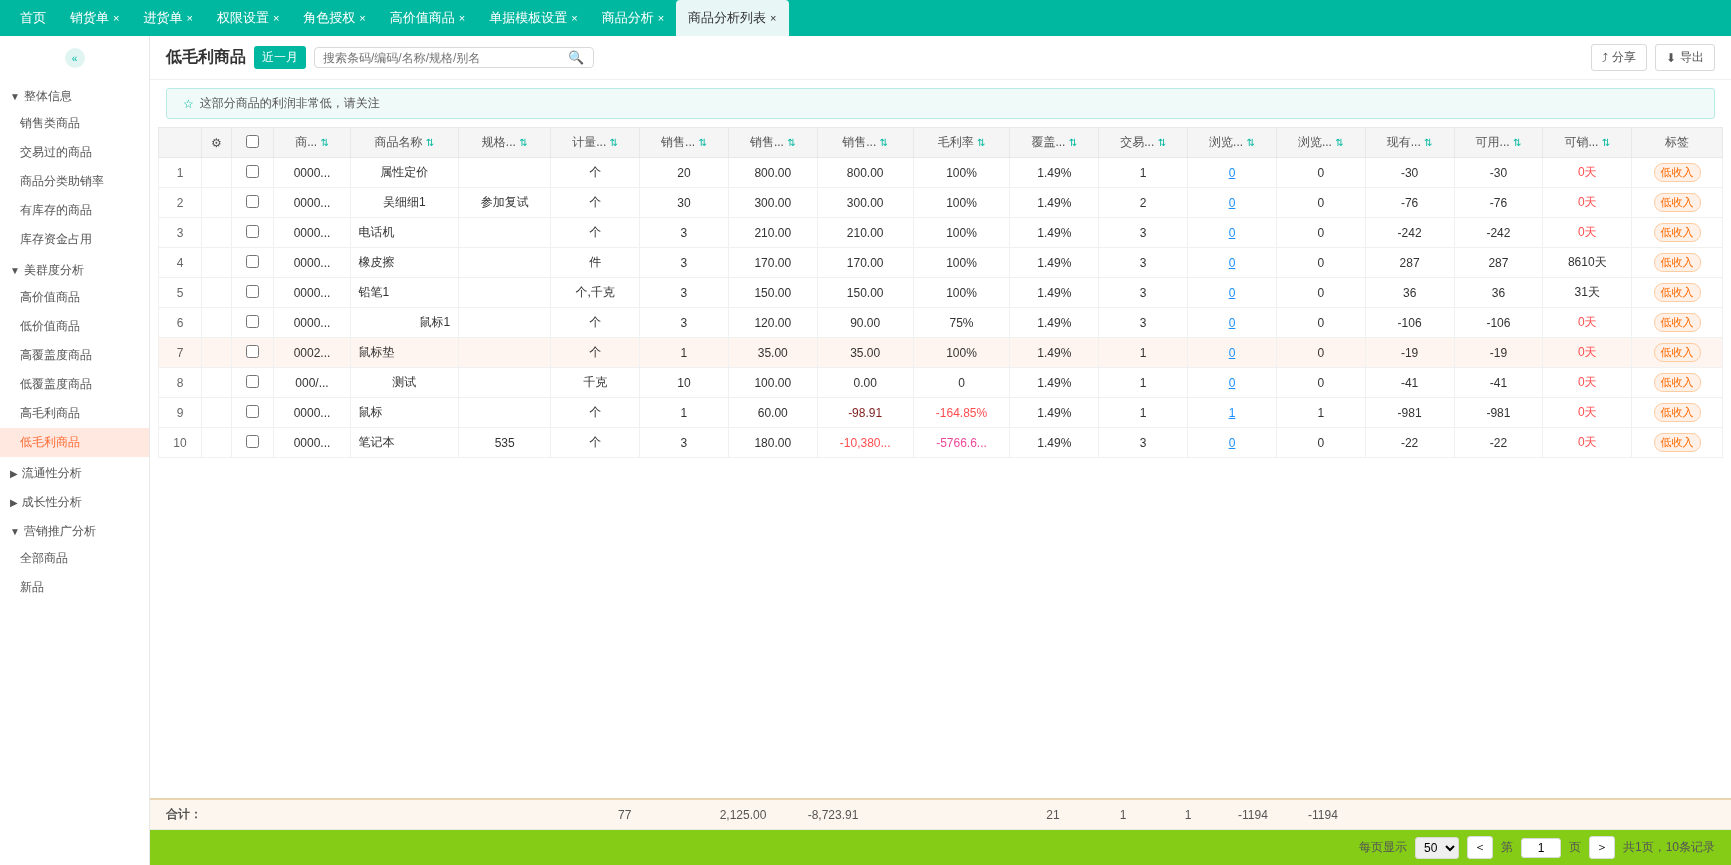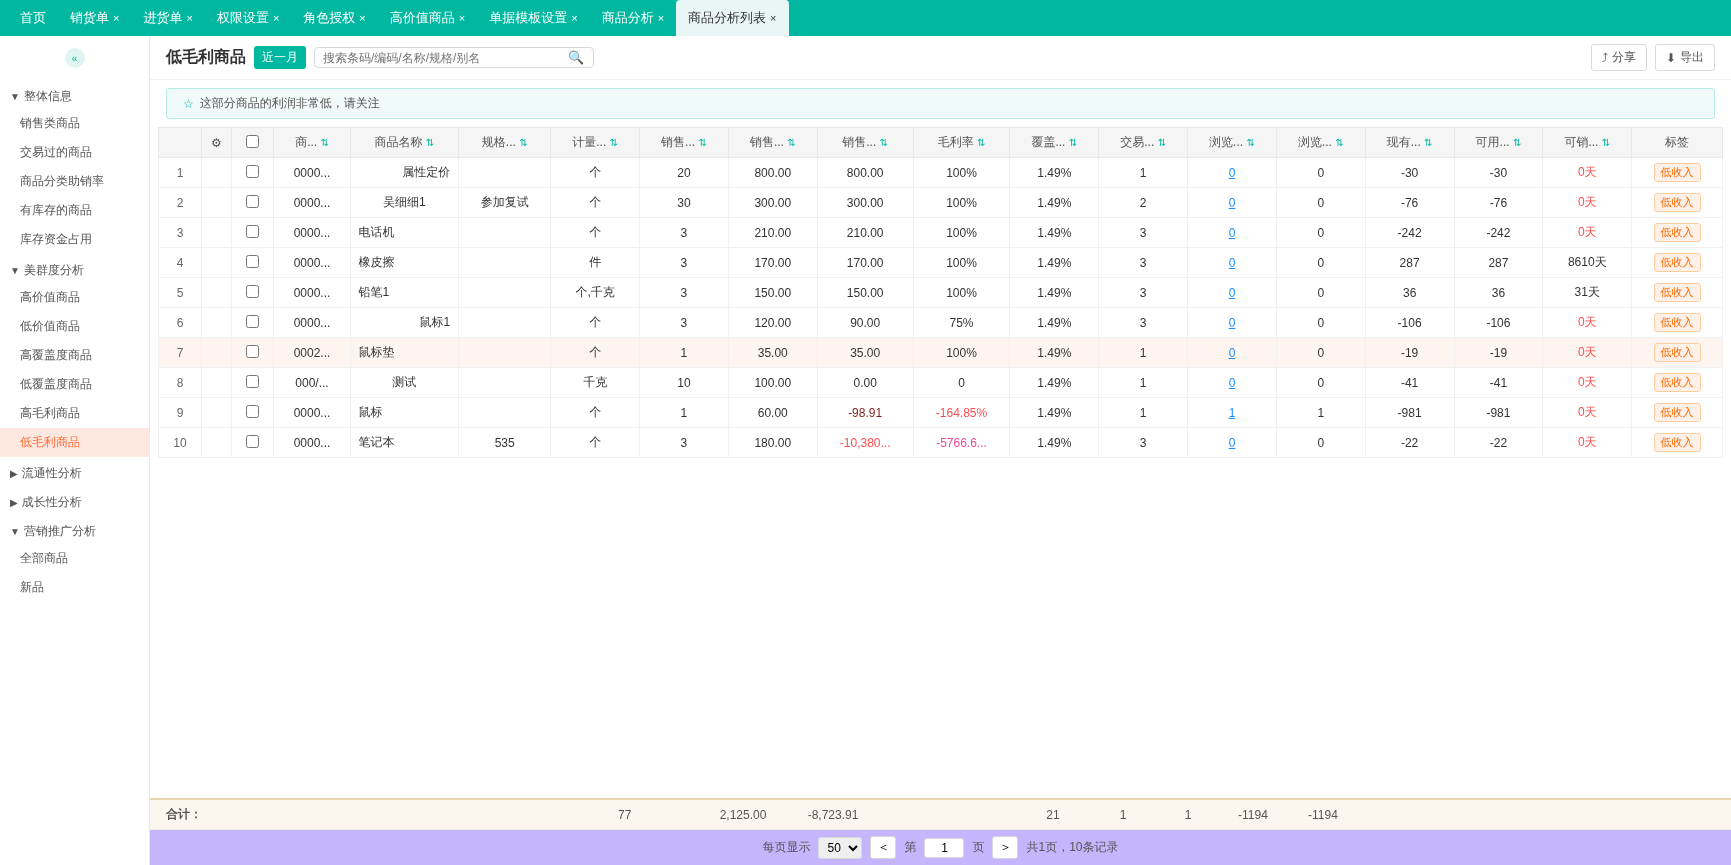--- a/index.html
+++ b/index.html
@@ -184,21 +184,21 @@
       text-align: center;
       color: #333;
       white-space: nowrap;
     }
     tbody tr.highlighted { background: #fff5f0; }
 
     .link-cell { color: #1890ff; text-decoration: underline; cursor: pointer; }
     .tag-cell {
       display: inline-block;
       padding: 1px 6px;
-      border-radius: 3px;
+      border-radius: 9px;
       font-size: 11px;
       text-align: right;
     }
     .tag-low-income { background: #fff0e8; color: #ff6b00; border: 1px solid #ffcca0; }
 
     
     .settings-icon-cell {
       width: 30px;
     }
 
@@ -210,26 +210,26 @@
       display: flex;
       align-items: center;
       font-size: 12px;
       color: #555;
     }
     .footer-label { font-weight: bold; margin-right: 16px; }
     .footer-values { display: flex; gap: 0; flex: 1; }
 
     
     .pagination-bar {
-      background: #c4b5fd;
+      background: #84cc16;
       border-top: 1px solid #e8e8e8;
       padding: 6px 16px;
       display: flex;
       align-items: center;
-      justify-content: center;
+      justify-content: flex-end;
       gap: 8px;
       font-size: 12px;
       color: #555;
     }
     .pagination-bar select {
       border: 1px solid #d9d9d9;
       border-radius: 3px;
       padding: 2px 4px;
       font-size: 12px;
     }
@@ -388,21 +388,21 @@
             <th>可销... <span class="sort-icon">⇅</span></th>
             <th>标签</th>
           </tr>
         </thead>
         <tbody id="table-body">
         <tr>
               <td style="font-weight: normal; color: rgb(102, 102, 102);">1</td>
       <td></td>
       <td><input type="checkbox" style=""></td>
       <td>0000...</td>
-      <td style="text-align:right;">属性定价</td>
+      <td style="text-align:center;">属性定价</td>
       <td></td>
       <td>个</td>
       <td>20</td>
       <td>800.00</td>
       <td style="">800.00</td>
       <td style="">100%</td>
       <td>1.49%</td>
       <td>1</td>
       <td class="link-cell">0</td>
       <td>0</td>

